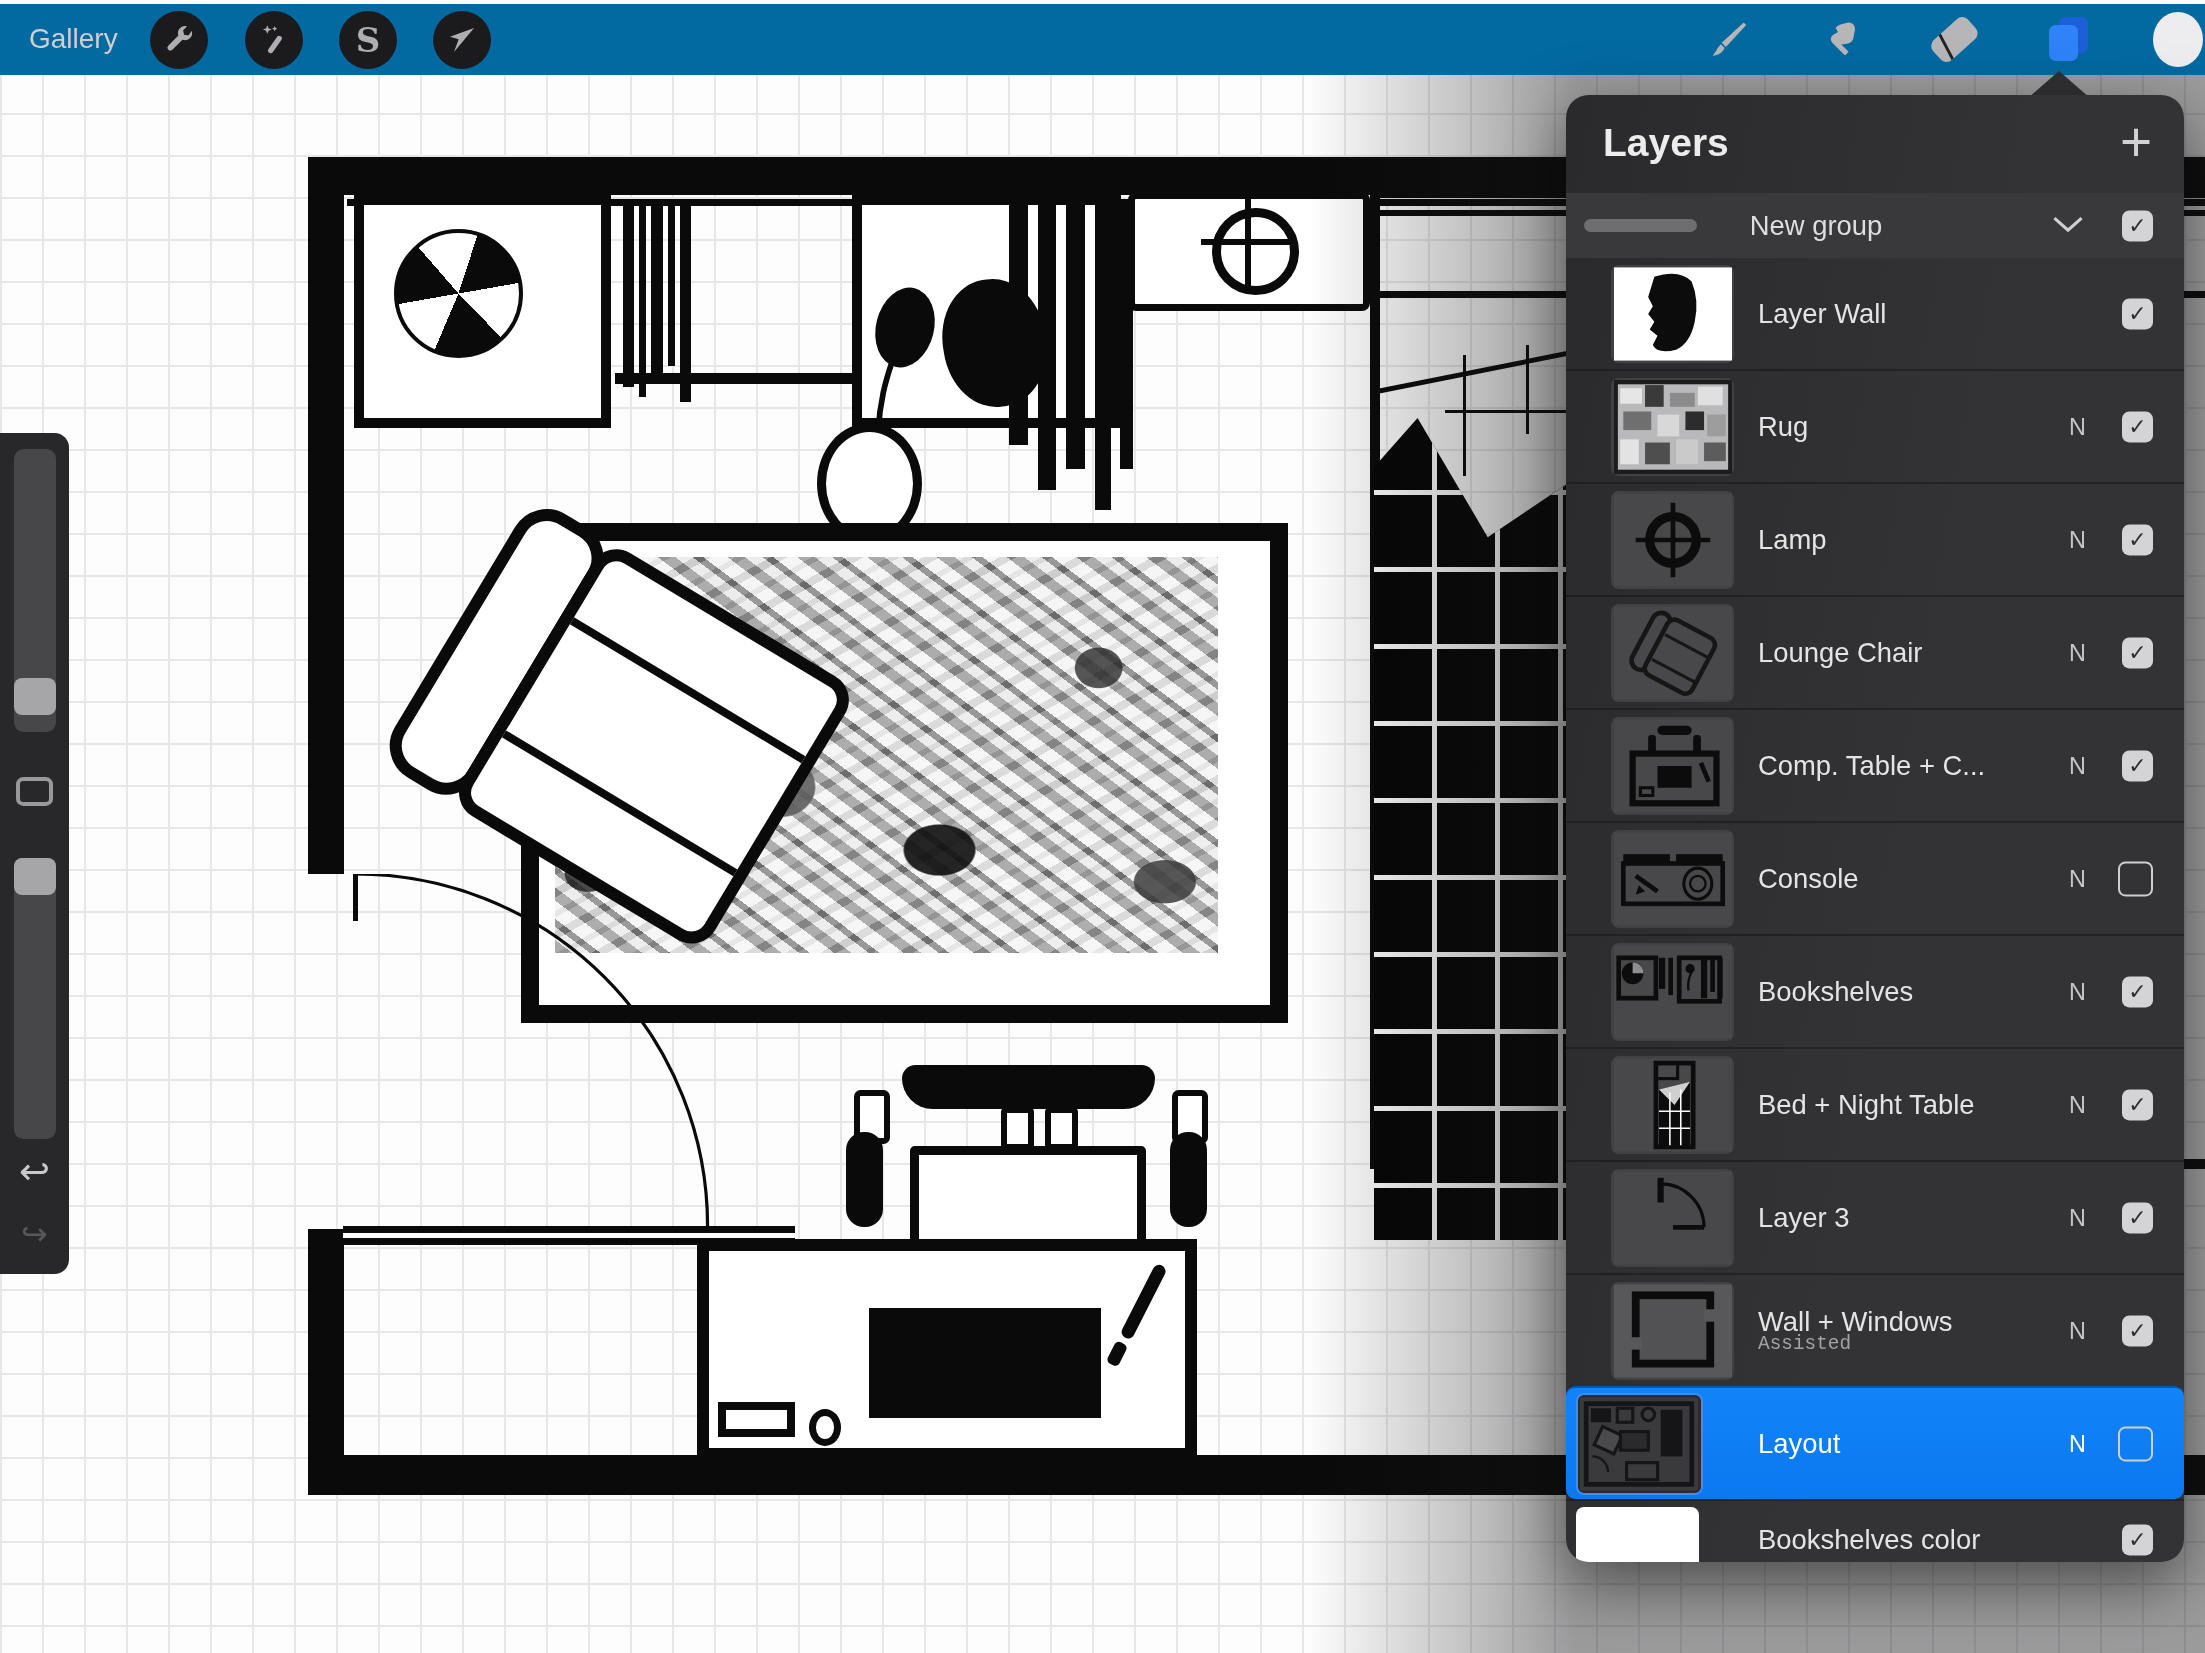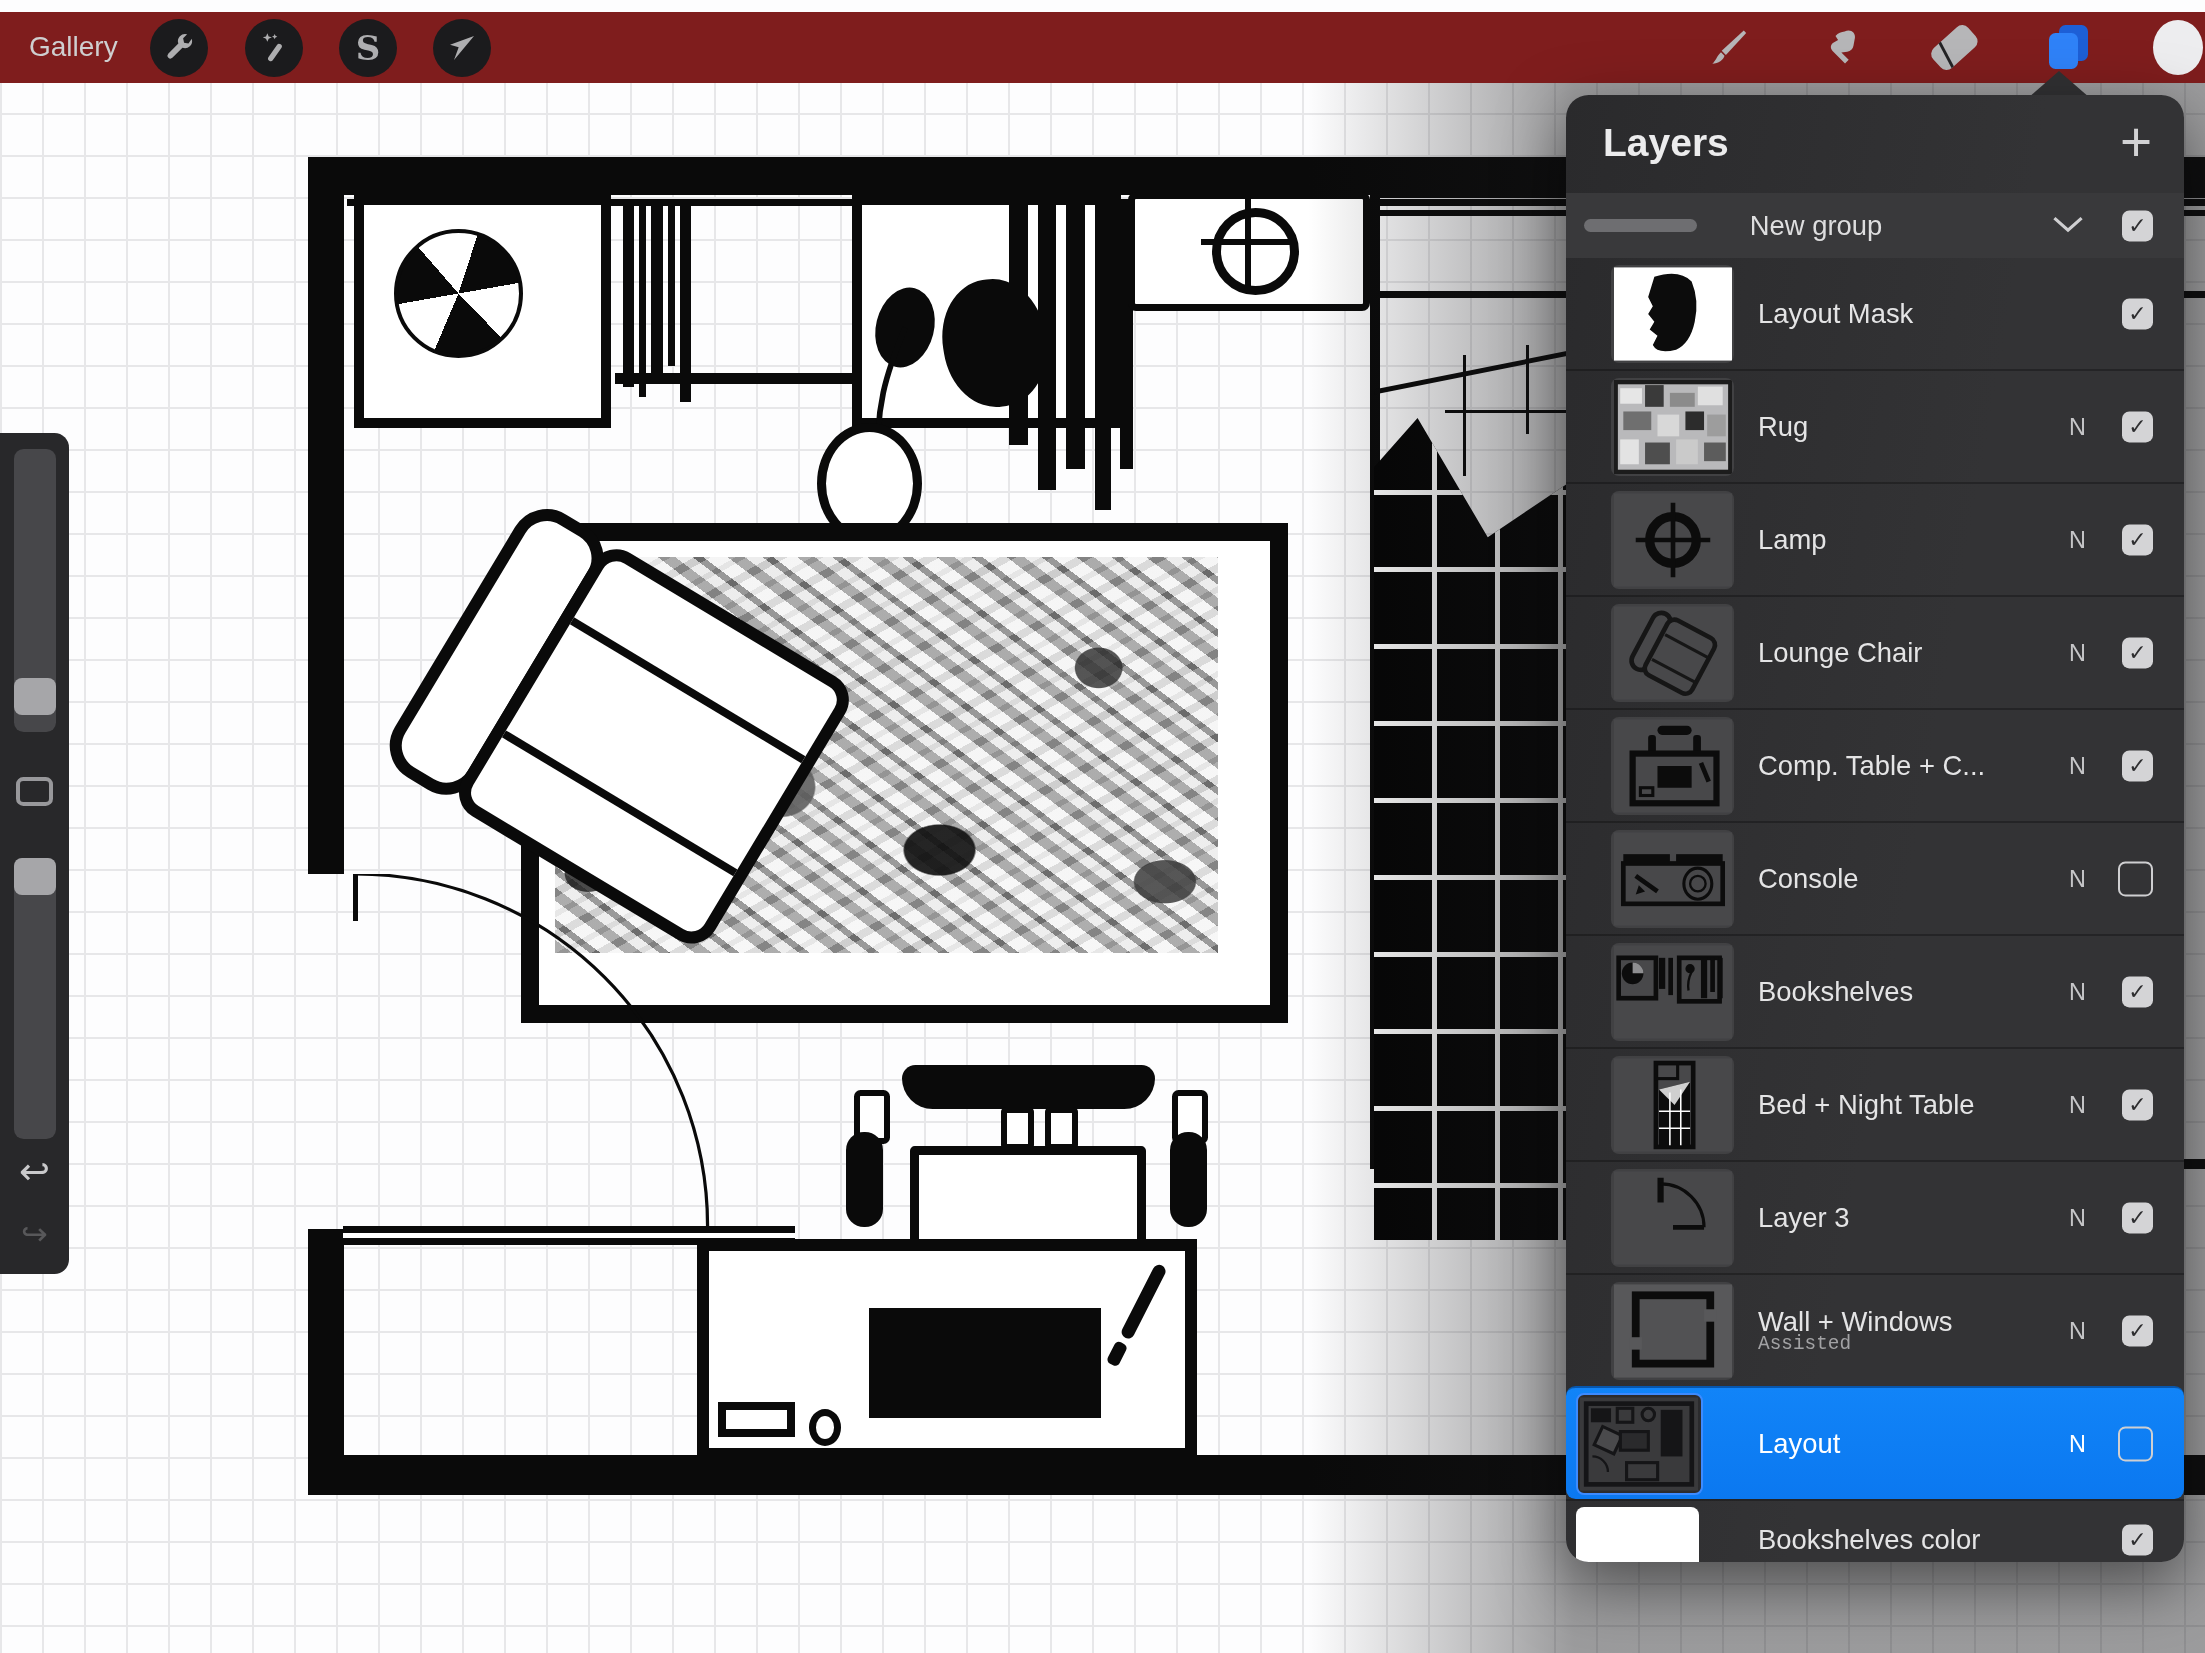--- a/index.html
+++ b/index.html
@@ -42,21 +42,21 @@
     clip-path:polygon(0 6%, 18% 0, 47% 14.5%, 100% 4%, 100% 100%, 0 100%);}
 
   
   #sidebar{left:0;top:433px;width:69px;height:841px;background:#28282a;border-radius:0 14.5px 14.5px 0;}
   .track{position:absolute;left:13.7px;width:42px;background:#47474a;border-radius:9.7px;}
   .handle{position:absolute;left:13.7px;width:42px;height:37px;background:#a6a6a9;border-radius:8px;}
   #modify-btn{position:absolute;left:16px;top:344px;width:29px;height:21px;border:4px solid #98989b;border-radius:7.3px;}
   .side-arrow{position:absolute;left:0;width:69px;text-align:center;font-size:37px;line-height:1;}
 
   
-  #toolbar{left:0;top:12px;width:2205px;height:71px;background:#7f1d1d;}
+  #toolbar{left:0;top:4px;width:2205px;height:71px;background:#0369a1;}
   #gallery-label{position:absolute;left:29px;top:19.4px;font-size:28px;color:#cfcfd0;}
   .tool-circle{position:absolute;top:6.5px;width:58px;height:58px;border-radius:50%;background:#1b1b1d;
                display:flex;align-items:center;justify-content:center;color:#aeaeb0;}
   .ricon{position:absolute;top:9.7px;width:52px;height:52px;display:flex;align-items:center;justify-content:center;color:#b6b6b8;}
 
   
   #panel-caret{left:2028px;top:71px;width:0;height:0;border-left:31px solid transparent;
     border-right:31px solid transparent;border-bottom:27.4px solid #313133;}
   #layers-panel{left:1566px;top:95px;width:618px;height:1467px;border-radius:22.6px;
     background:linear-gradient(100deg,#2a2a2c 0%, #333335 55%);
@@ -266,21 +266,21 @@
         <div class="cbox">✓</div>
       </div>
 
     <div class="row" style="height: 111px;">
           <div class="plate">
             <svg width="118" height="94" viewBox="0 0 76 60">
               <rect width="76" height="60" fill="#fff"></rect>
               <path fill="#0c0c0c" d="M26 6 q16 -5 24 3 q5 12 2 26 q-3 14 -12 18 q-12 3 -15 -3 l3-6 -5-4 3-5 -4-5 3-5 -3-6 z"></path>
             </svg>
           </div>
-          <div class="row-label">Layout Mask</div>
+          <div class="row-label">Layer Wall</div>
           <div class="cbox">✓</div>
         </div>
         <div class="row sep" style="height: 111px;">
           <div class="plate">
             <svg width="118" height="94" viewBox="0 0 76 60">
               <rect width="76" height="60" fill="#b9b9bb"></rect>
               <rect x="4" y="5" width="14" height="10" fill="#e6e6e6"></rect>
               <rect x="20" y="3" width="12" height="14" fill="#3a3a3a"></rect>
               <rect x="36" y="8" width="16" height="9" fill="#8b8b8b"></rect>
               <rect x="54" y="4" width="16" height="12" fill="#e0e0e0"></rect>

